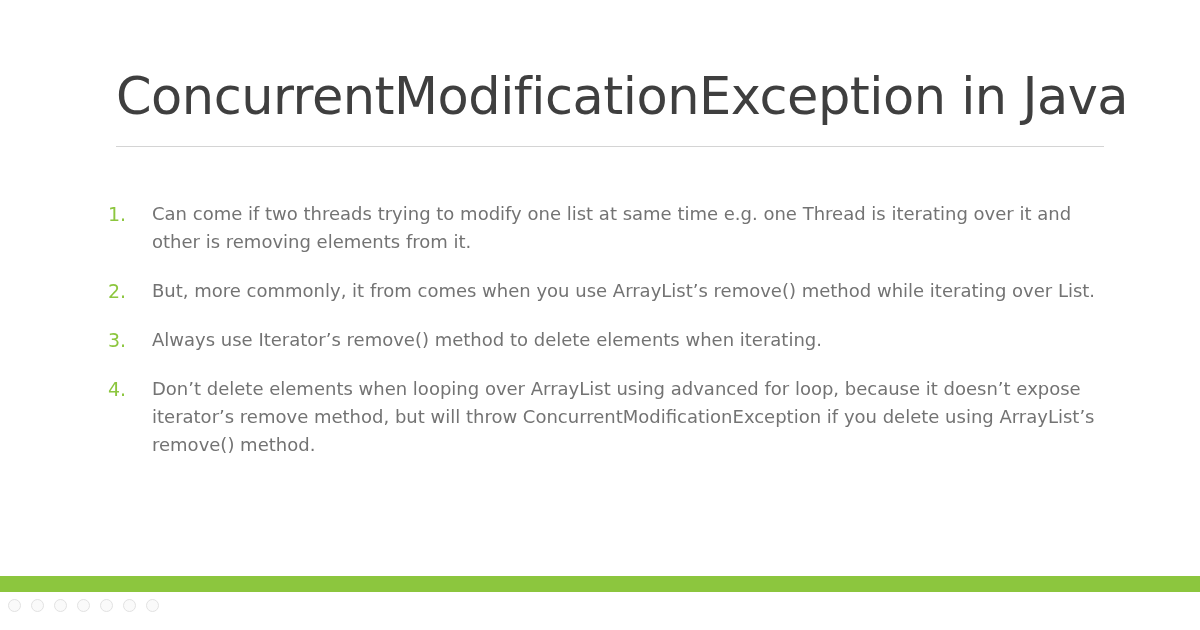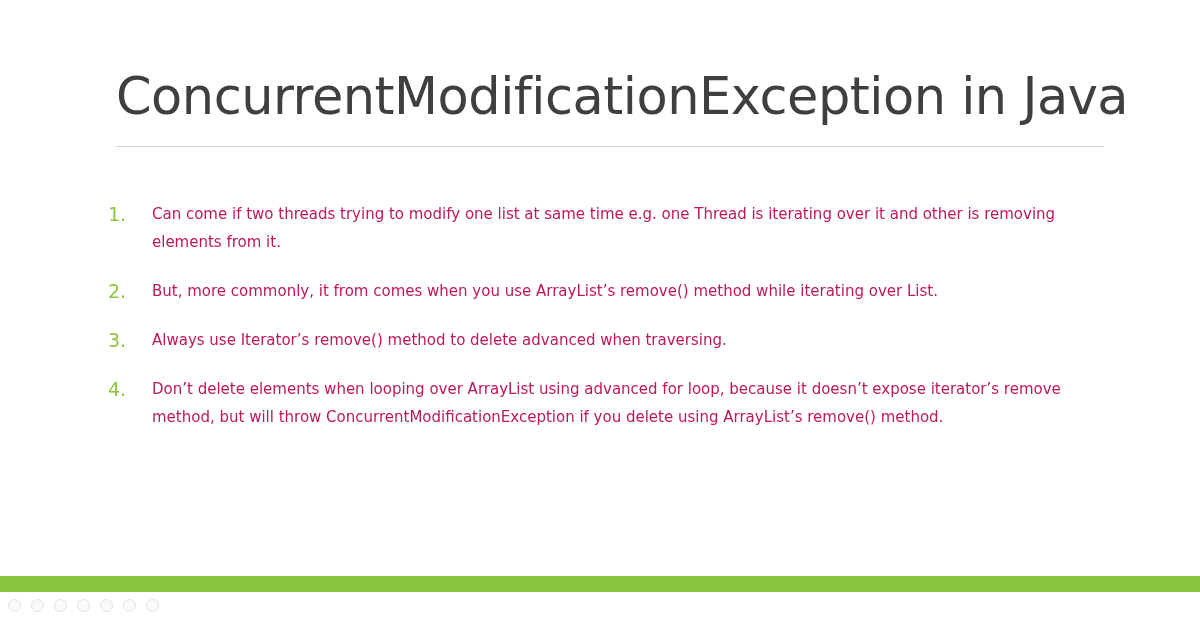--- a/index.html
+++ b/index.html
@@ -56,22 +56,22 @@
     width: 48px;
     color: #8cc63e;
     font-size: 19px;
     line-height: 28px;
     text-align: left;
     padding-left: 4px;
     box-sizing: border-box;
   }
   .list-text {
     flex: 1 1 auto;
-    color: #be185d;
-    font-size: 15px;
+    color: #737373;
+    font-size: 18px;
     line-height: 28px;
   }
   .footer-bar {
     position: absolute;
     left: 0;
     bottom: 21px;
     width: 1200px;
     height: 16px;
     background: #8cc63e;
   }
@@ -114,21 +114,21 @@
       <div class="list-text">Can come if two threads trying to modify one list at same time e.g. one Thread is iterating over it and other is removing elements from it.</div>
     </div>
 
     <div class="list-item">
       <div class="list-num">2.</div>
       <div class="list-text">But, more commonly, it from comes when you use ArrayList’s remove() method while iterating over List.</div>
     </div>
 
     <div class="list-item">
       <div class="list-num">3.</div>
-      <div class="list-text">Always use Iterator’s remove() method to delete advanced when traversing.</div>
+      <div class="list-text">Always use Iterator’s remove() method to delete elements when iterating.</div>
     </div>
 
     <div class="list-item">
       <div class="list-num">4.</div>
       <div class="list-text">Don’t delete elements when looping over ArrayList using advanced for loop, because it doesn’t expose iterator’s remove method, but will throw ConcurrentModificationException if you delete using ArrayList’s remove() method.</div>
     </div>
 
   </div>
 
   <div class="footer-bar"></div>

